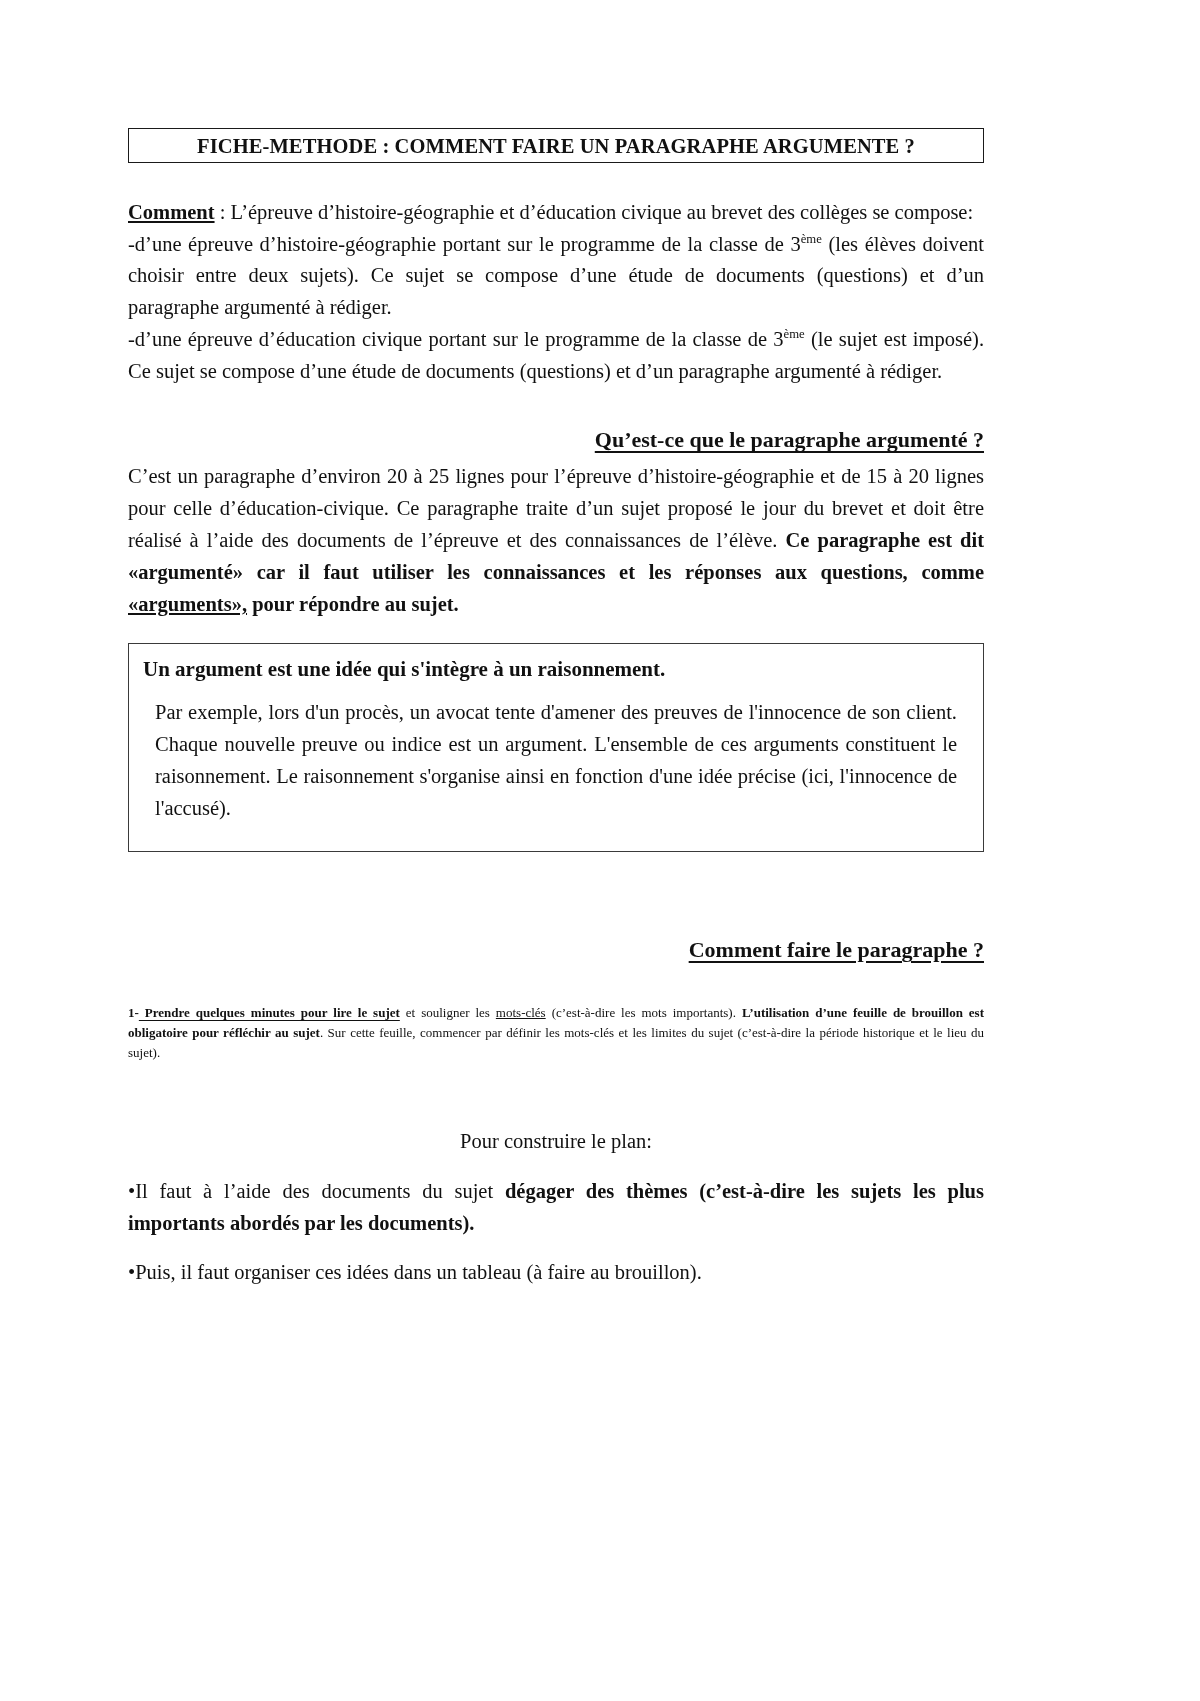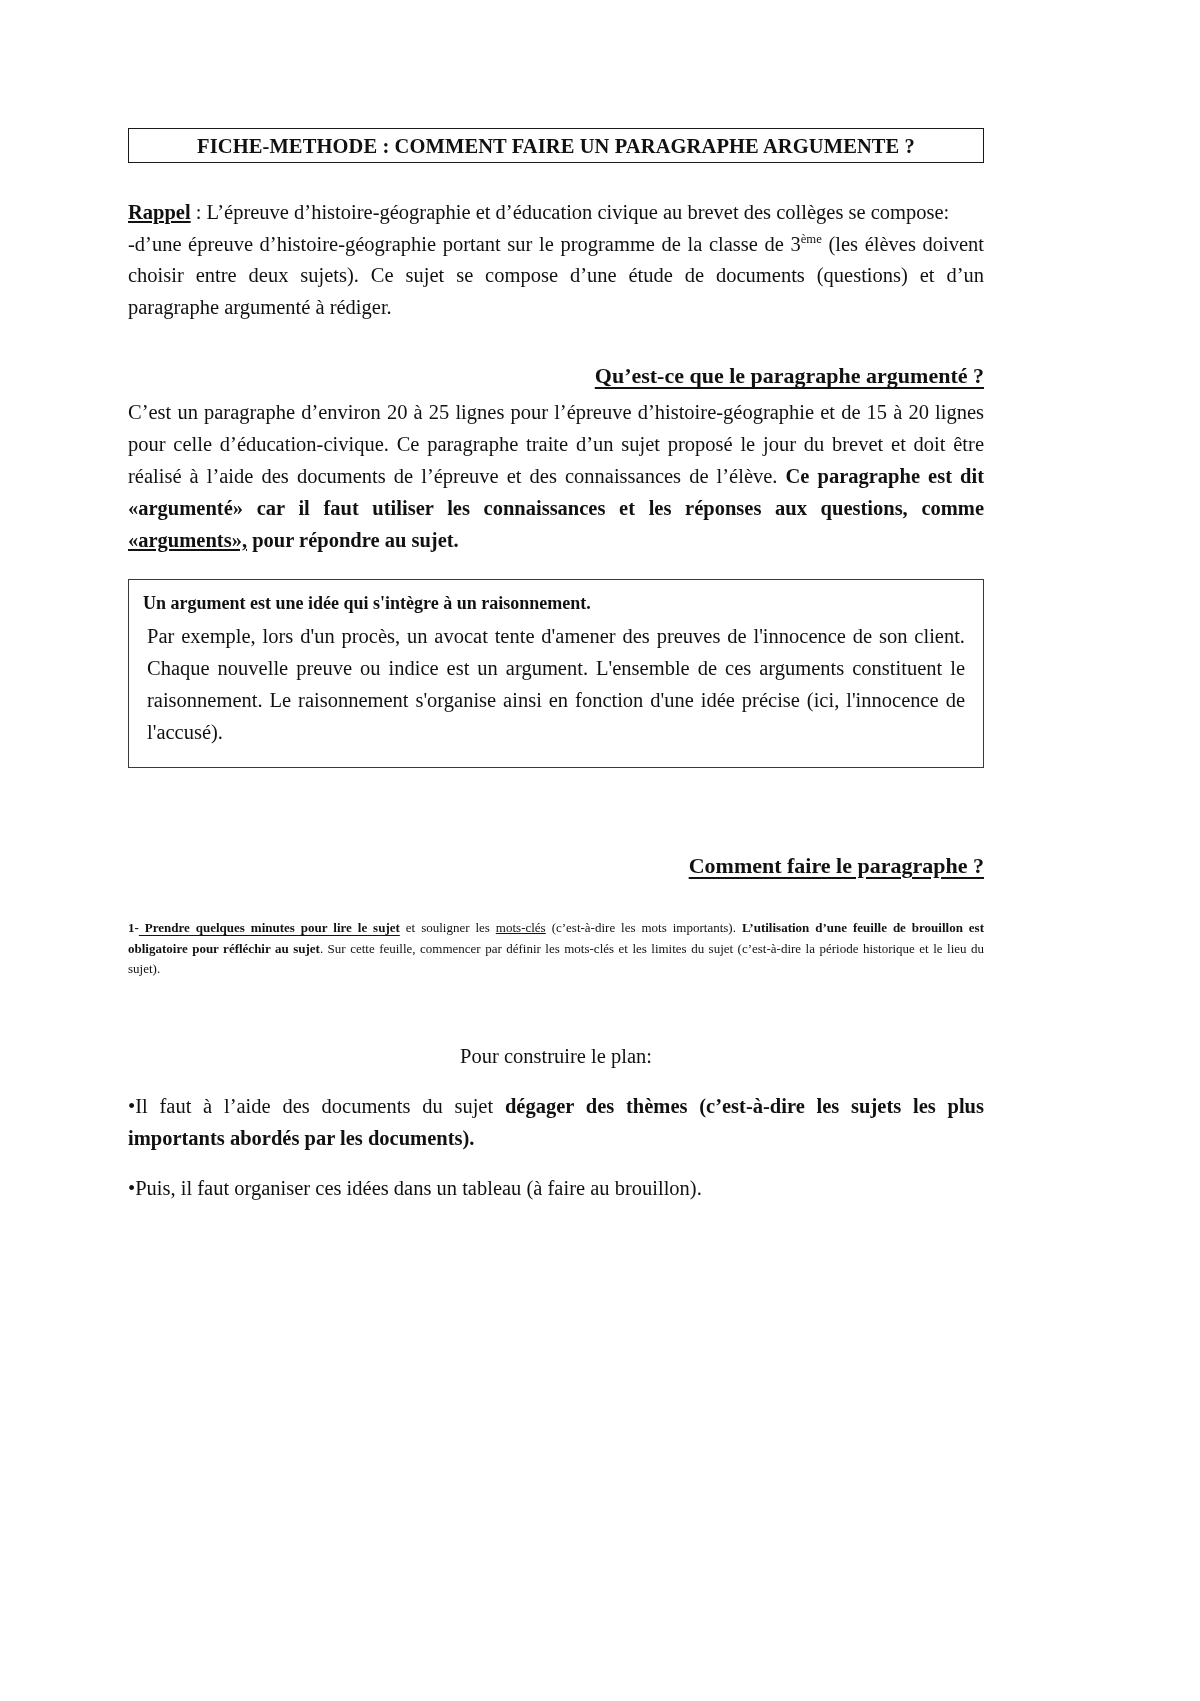--- a/index.html
+++ b/index.html
@@ -80,29 +80,29 @@
   .spacer-lg { height: 62px; }
   .spacer-xl { height: 84px; }
 
   
   .def-box {
     border: 1.4px solid #3a3a3a;
     padding: 10px 14px 14px 14px;
   }
   .def-box .def-title {
     font-weight: bold;
-    font-size: 18px;
+    font-size: 21px;
     line-height: 1.5;
     margin: 0 0 2px 0;
   }
   .def-box .def-body {
     font-size: 20.5px;
     line-height: 1.56;
     text-align: justify;
-    margin: 4px;
+    margin: 12px;
   }
 
   
   .step {
     font-size: 13px;
     line-height: 1.56;
     text-align: justify;
     margin: 0;
   }
   .step-label {
@@ -123,24 +123,25 @@
 </head>
 <body>
 
 <div class="page">
   <div class="content">
 
     <div class="title-box">
       <div class="title-text">FICHE-METHODE : COMMENT FAIRE UN PARAGRAPHE ARGUMENTE ?</div>
     </div>
 
-    <p class="para"><b><u class="plain">Rappel</u></b><span> : </span><span>L’épreuve d’histoire-géographie et d’éducation civique au brevet des collèges se compose:</span></p>
+    <p class="para"><b><u class="plain">Comment</u></b><span> : </span><span>L’épreuve d’histoire-géographie et d’éducation civique au brevet des collèges se compose:</span></p>
 
     <p class="para"><span>-d’une épreuve d’histoire-géographie portant sur le programme de la classe de 3</span><sup>ème</sup><span> (les élèves doivent choisir entre deux sujets). Ce sujet se compose d’une étude de documents (questions) et d’un paragraphe argumenté à rédiger.</span></p>
 
+    <p class="para"><span>-d’une épreuve d’éducation civique  portant sur le programme de la classe de 3</span><sup>ème</sup><span> (le sujet est imposé). Ce sujet se compose d’une étude de documents (questions) et d’un paragraphe argumenté à rédiger.</span></p>
 
 
     <div class="spacer-md"></div>
 
     <div class="section-heading"><span class="u">Qu’est-ce que le paragraphe argumenté ?</span></div>
 
     <div style="height:6px"></div>
 
     <p class="para"><span>C’est un paragraphe d’environ  20 à 25 lignes pour l’épreuve d’histoire-géographie et de 15 à 20 lignes pour celle d’éducation-civique. Ce paragraphe traite d’un sujet proposé le jour du brevet et doit être réalisé à l’aide des documents de l’épreuve et des connaissances de l’élève. </span><b><span>Ce paragraphe est dit «argumenté» car il faut utiliser les connaissances et les réponses aux questions, comme </span><u class="plain">«arguments»,</u><span> pour répondre au sujet.</span></b></p>
 

